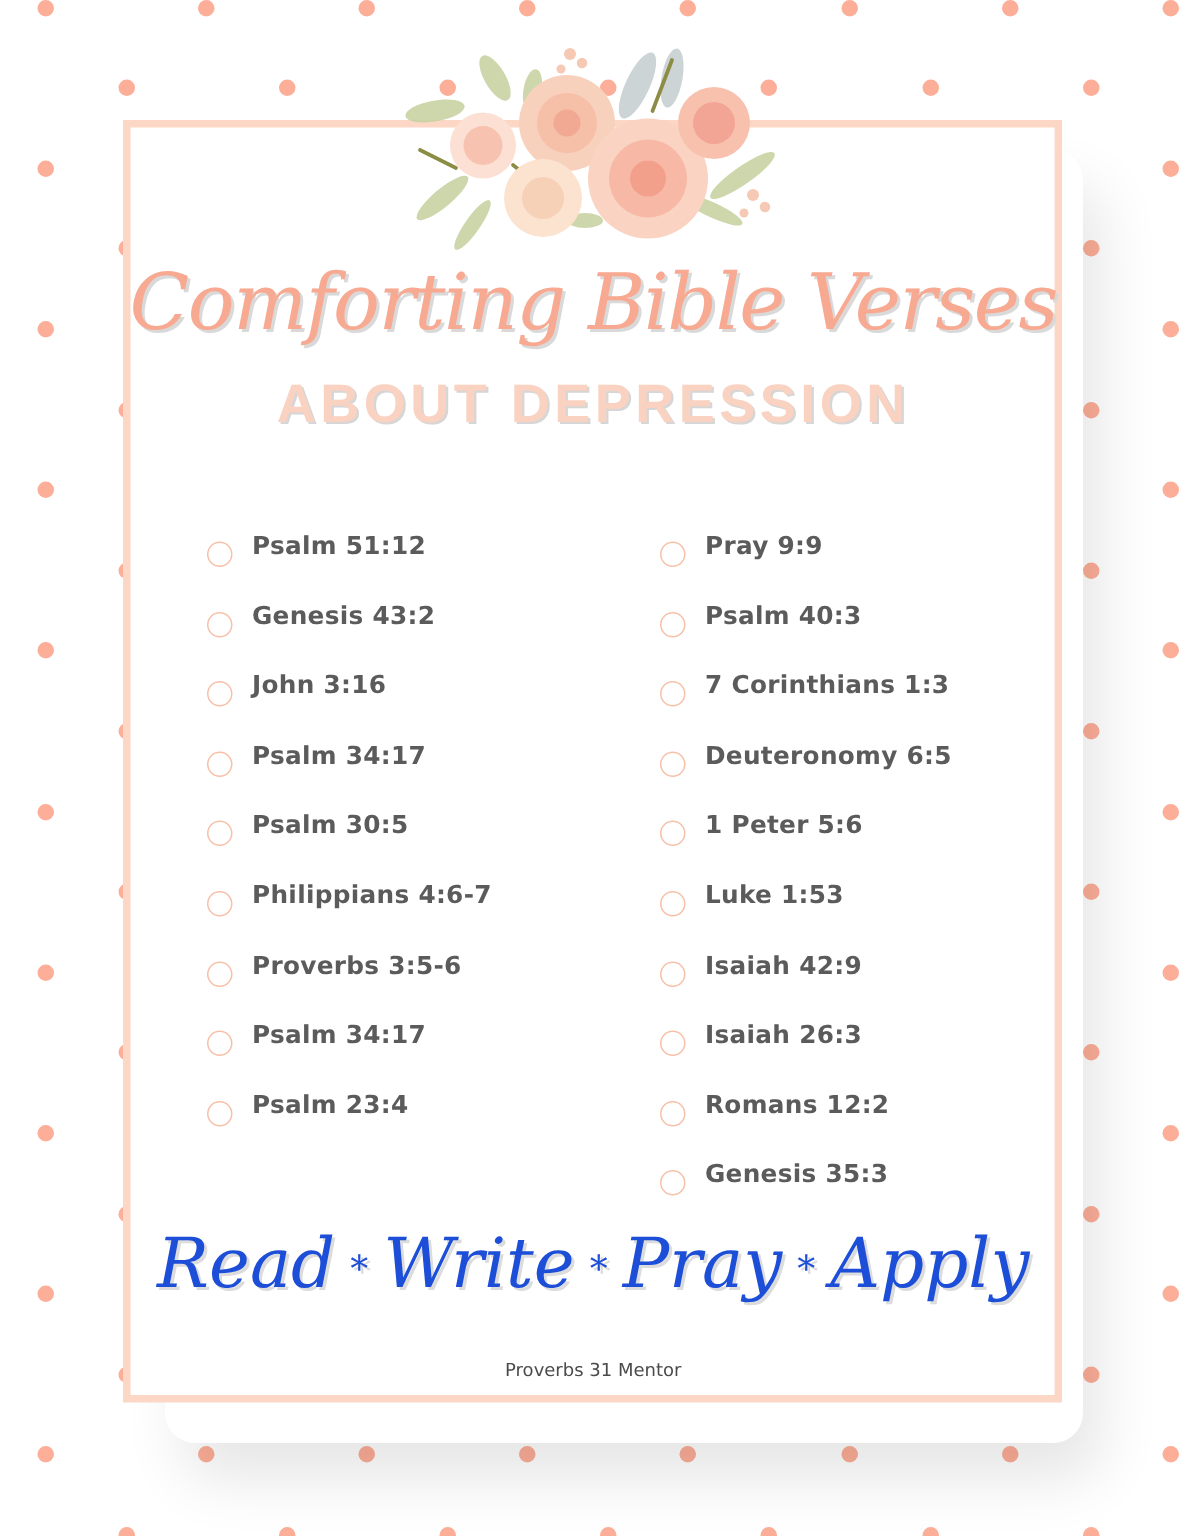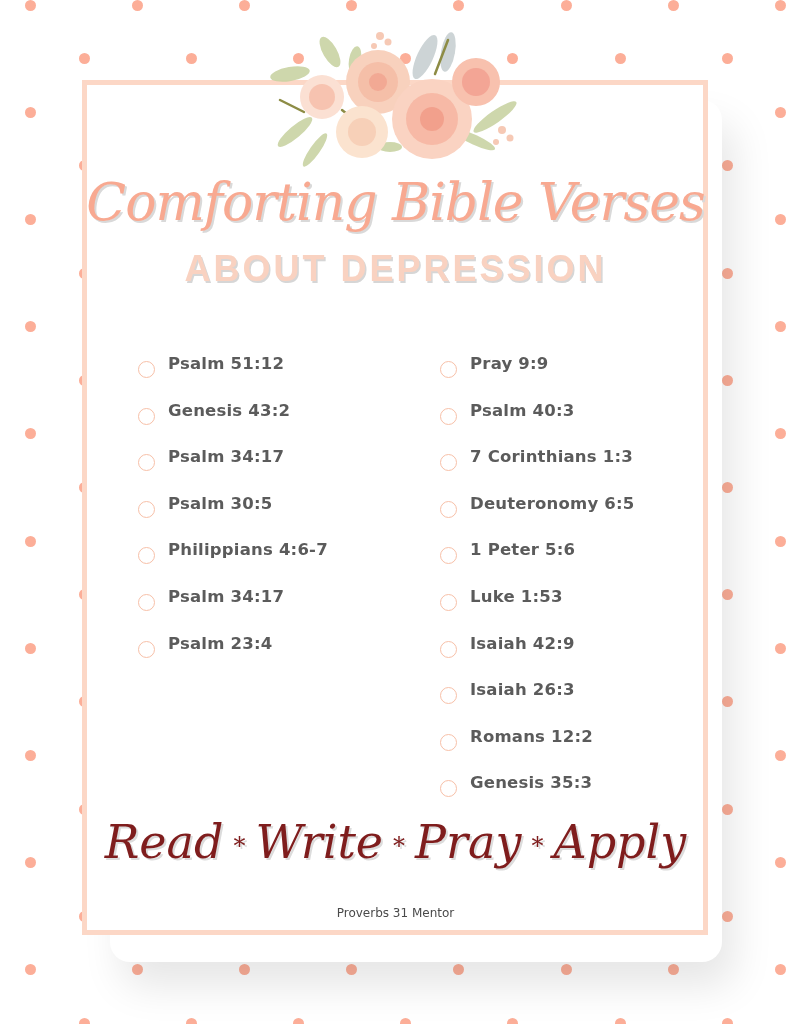--- a/index.html
+++ b/index.html
@@ -124,21 +124,21 @@
     }
     .motto {
       position: absolute;
       left: 0;
       width: 791px;
       top: 815px;
       text-align: center;
       font-family: "DejaVu Serif", serif;
       font-style: italic;
       font-size: 46px;
-      color: #7f1d1d;
+      color: #1d4ed8;
       text-shadow: 2px 2px 0 #dcdcdc;
       z-index: 4;
       white-space: nowrap;
     }
     .motto .sep {
       font-size: 24px;
       vertical-align: middle;
       margin: 0 10px;
       font-style: normal;
     }
@@ -369,29 +369,37 @@
   <li class="item">
       <span class="check"></span>
       <span class="label">Psalm 51:12</span>
     </li>
   <li class="item">
       <span class="check"></span>
       <span class="label">Genesis 43:2</span>
     </li>
   <li class="item">
       <span class="check"></span>
+      <span class="label">John 3:16</span>
+    </li>
+  <li class="item">
+      <span class="check"></span>
       <span class="label">Psalm 34:17</span>
     </li>
   <li class="item">
       <span class="check"></span>
       <span class="label">Psalm 30:5</span>
     </li>
   <li class="item">
       <span class="check"></span>
       <span class="label">Philippians 4:6-7</span>
+    </li>
+  <li class="item">
+      <span class="check"></span>
+      <span class="label">Proverbs 3:5-6</span>
     </li>
   <li class="item">
       <span class="check"></span>
       <span class="label">Psalm 34:17</span>
     </li>
   <li class="item">
       <span class="check"></span>
       <span class="label">Psalm 23:4</span>
     </li>
 </ul>

